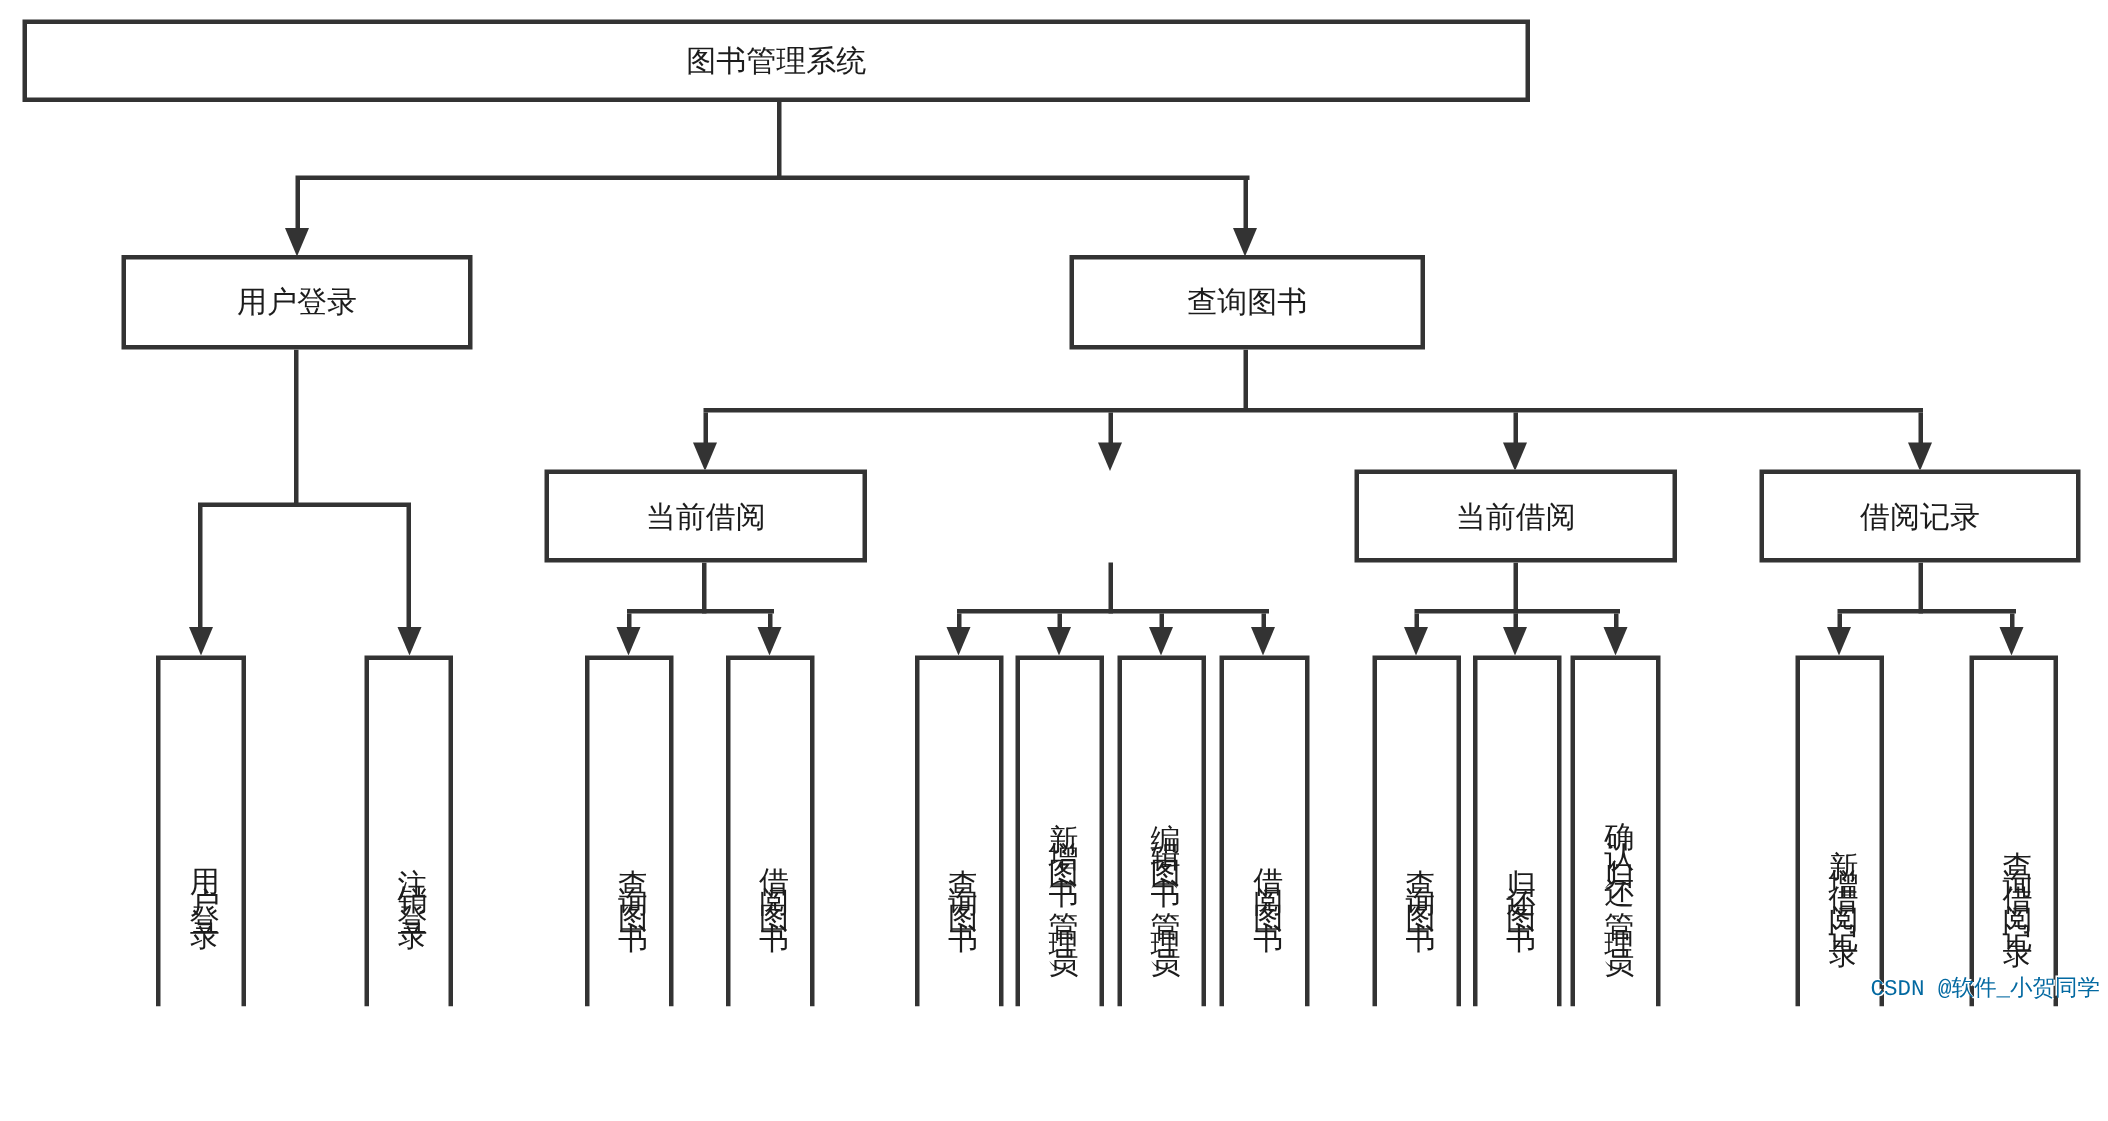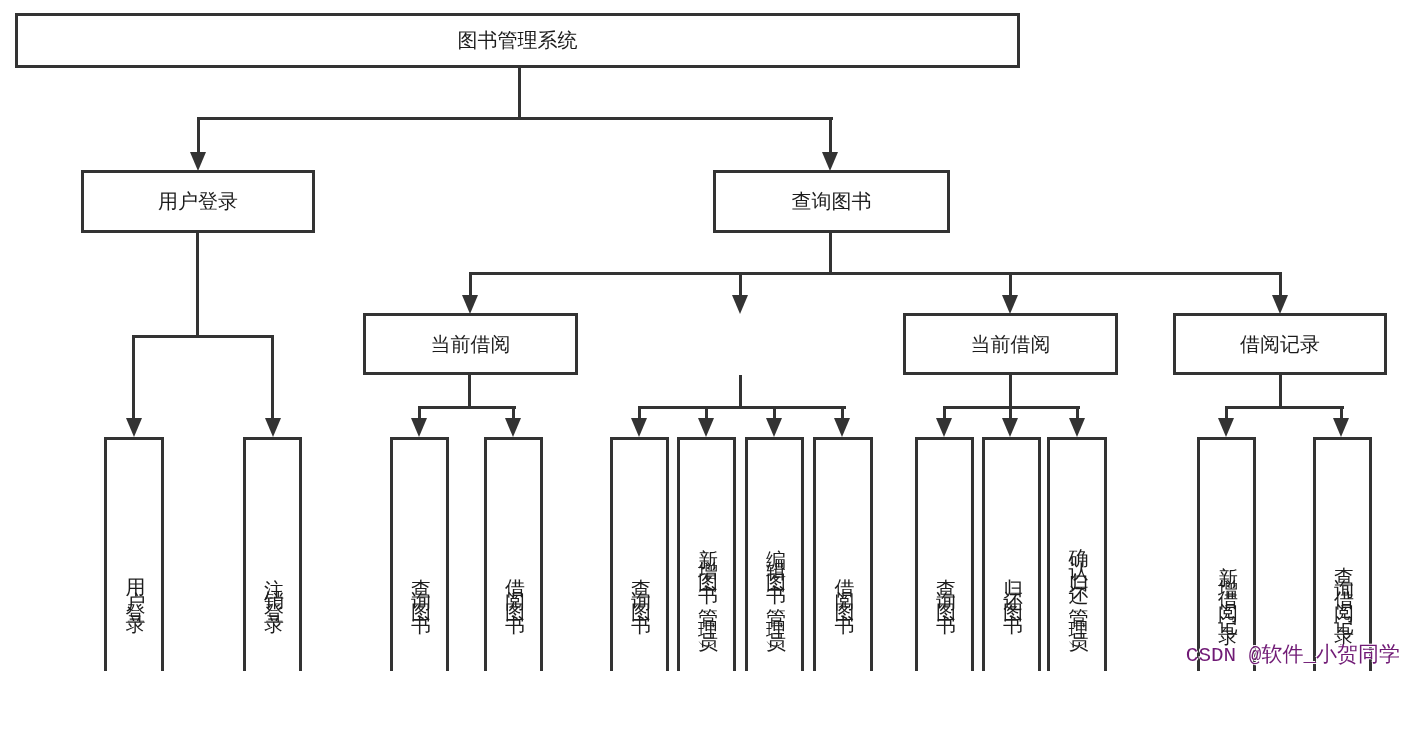--- a/index.html
+++ b/index.html
@@ -46,22 +46,22 @@
     height: 0;
     border-left: 8px solid transparent;
     border-right: 8px solid transparent;
     border-top: 19px solid #333333;
     z-index: 1;
   }
   .watermark {
     position: absolute;
     right: 5px;
     bottom: 3px;
-    font-size: 21px;
-    color: #701a75;
+    font-size: 15px;
+    color: #0369a1;
     text-shadow: 1px 1px 0 #ffffff, -1px -1px 0 #ffffff;
     z-index: 6;
     white-space: nowrap;
   }
 </style>
 </head>
 <body>
 
 <div class="canvas">
 

